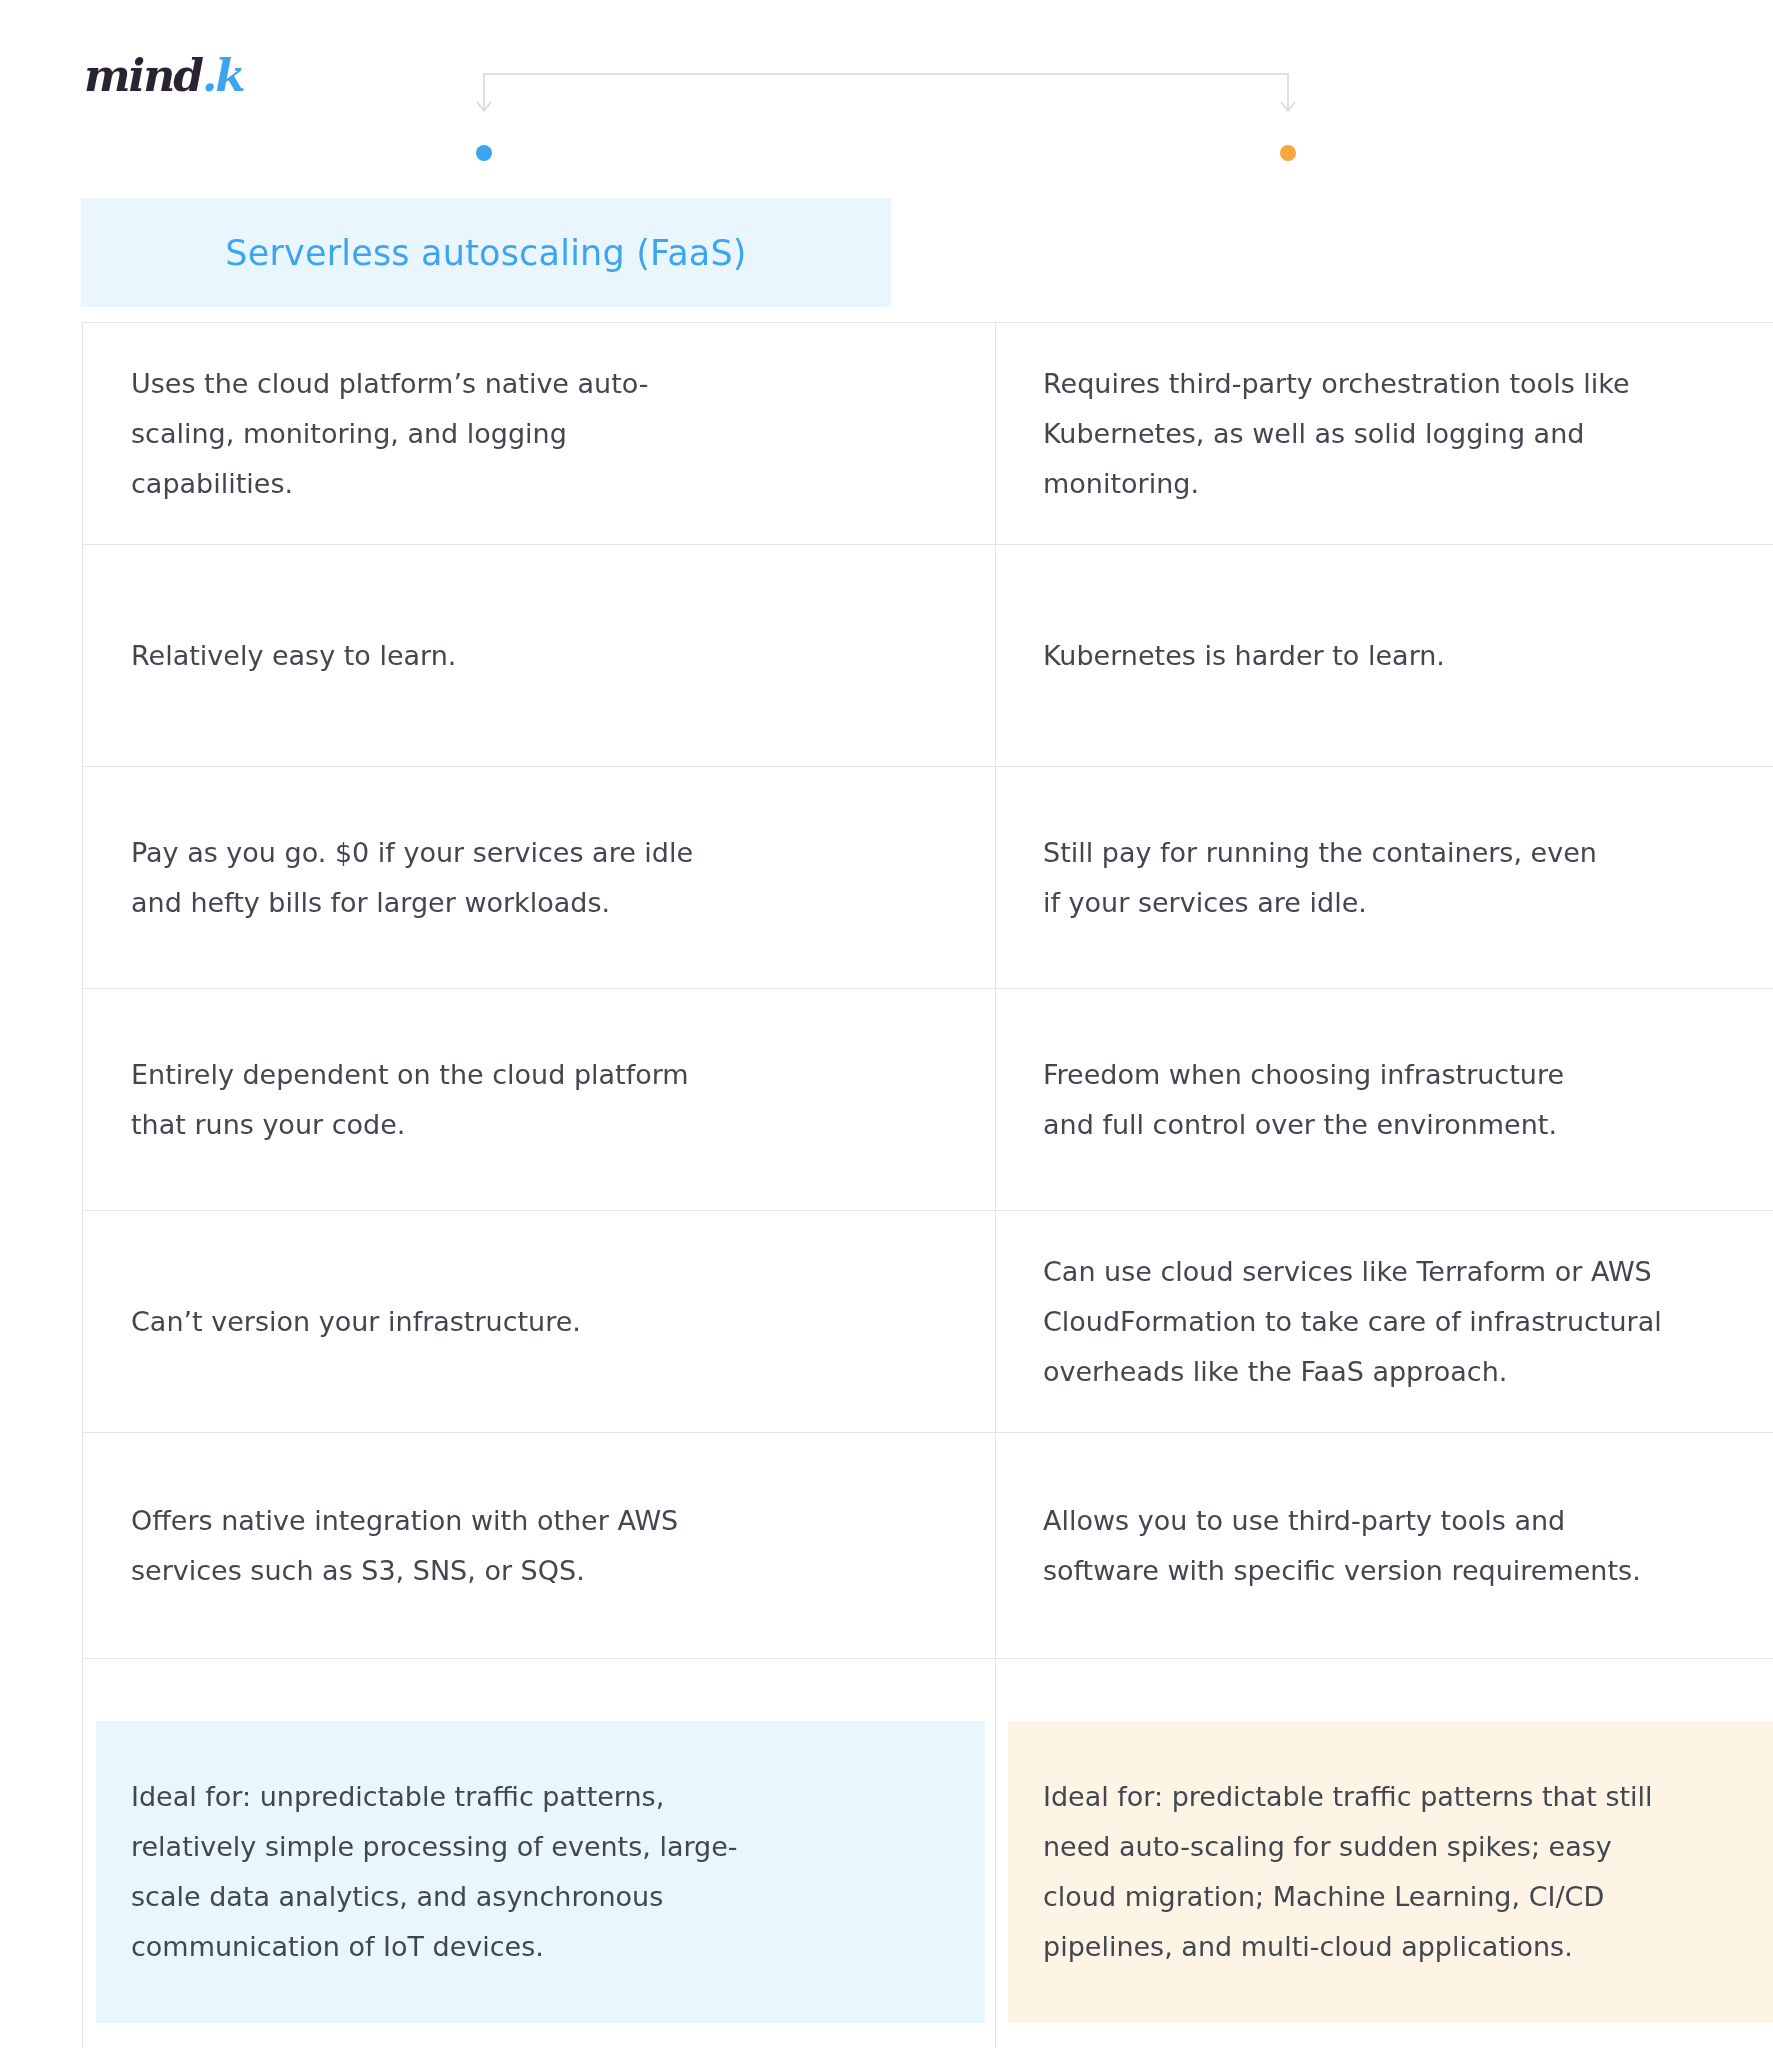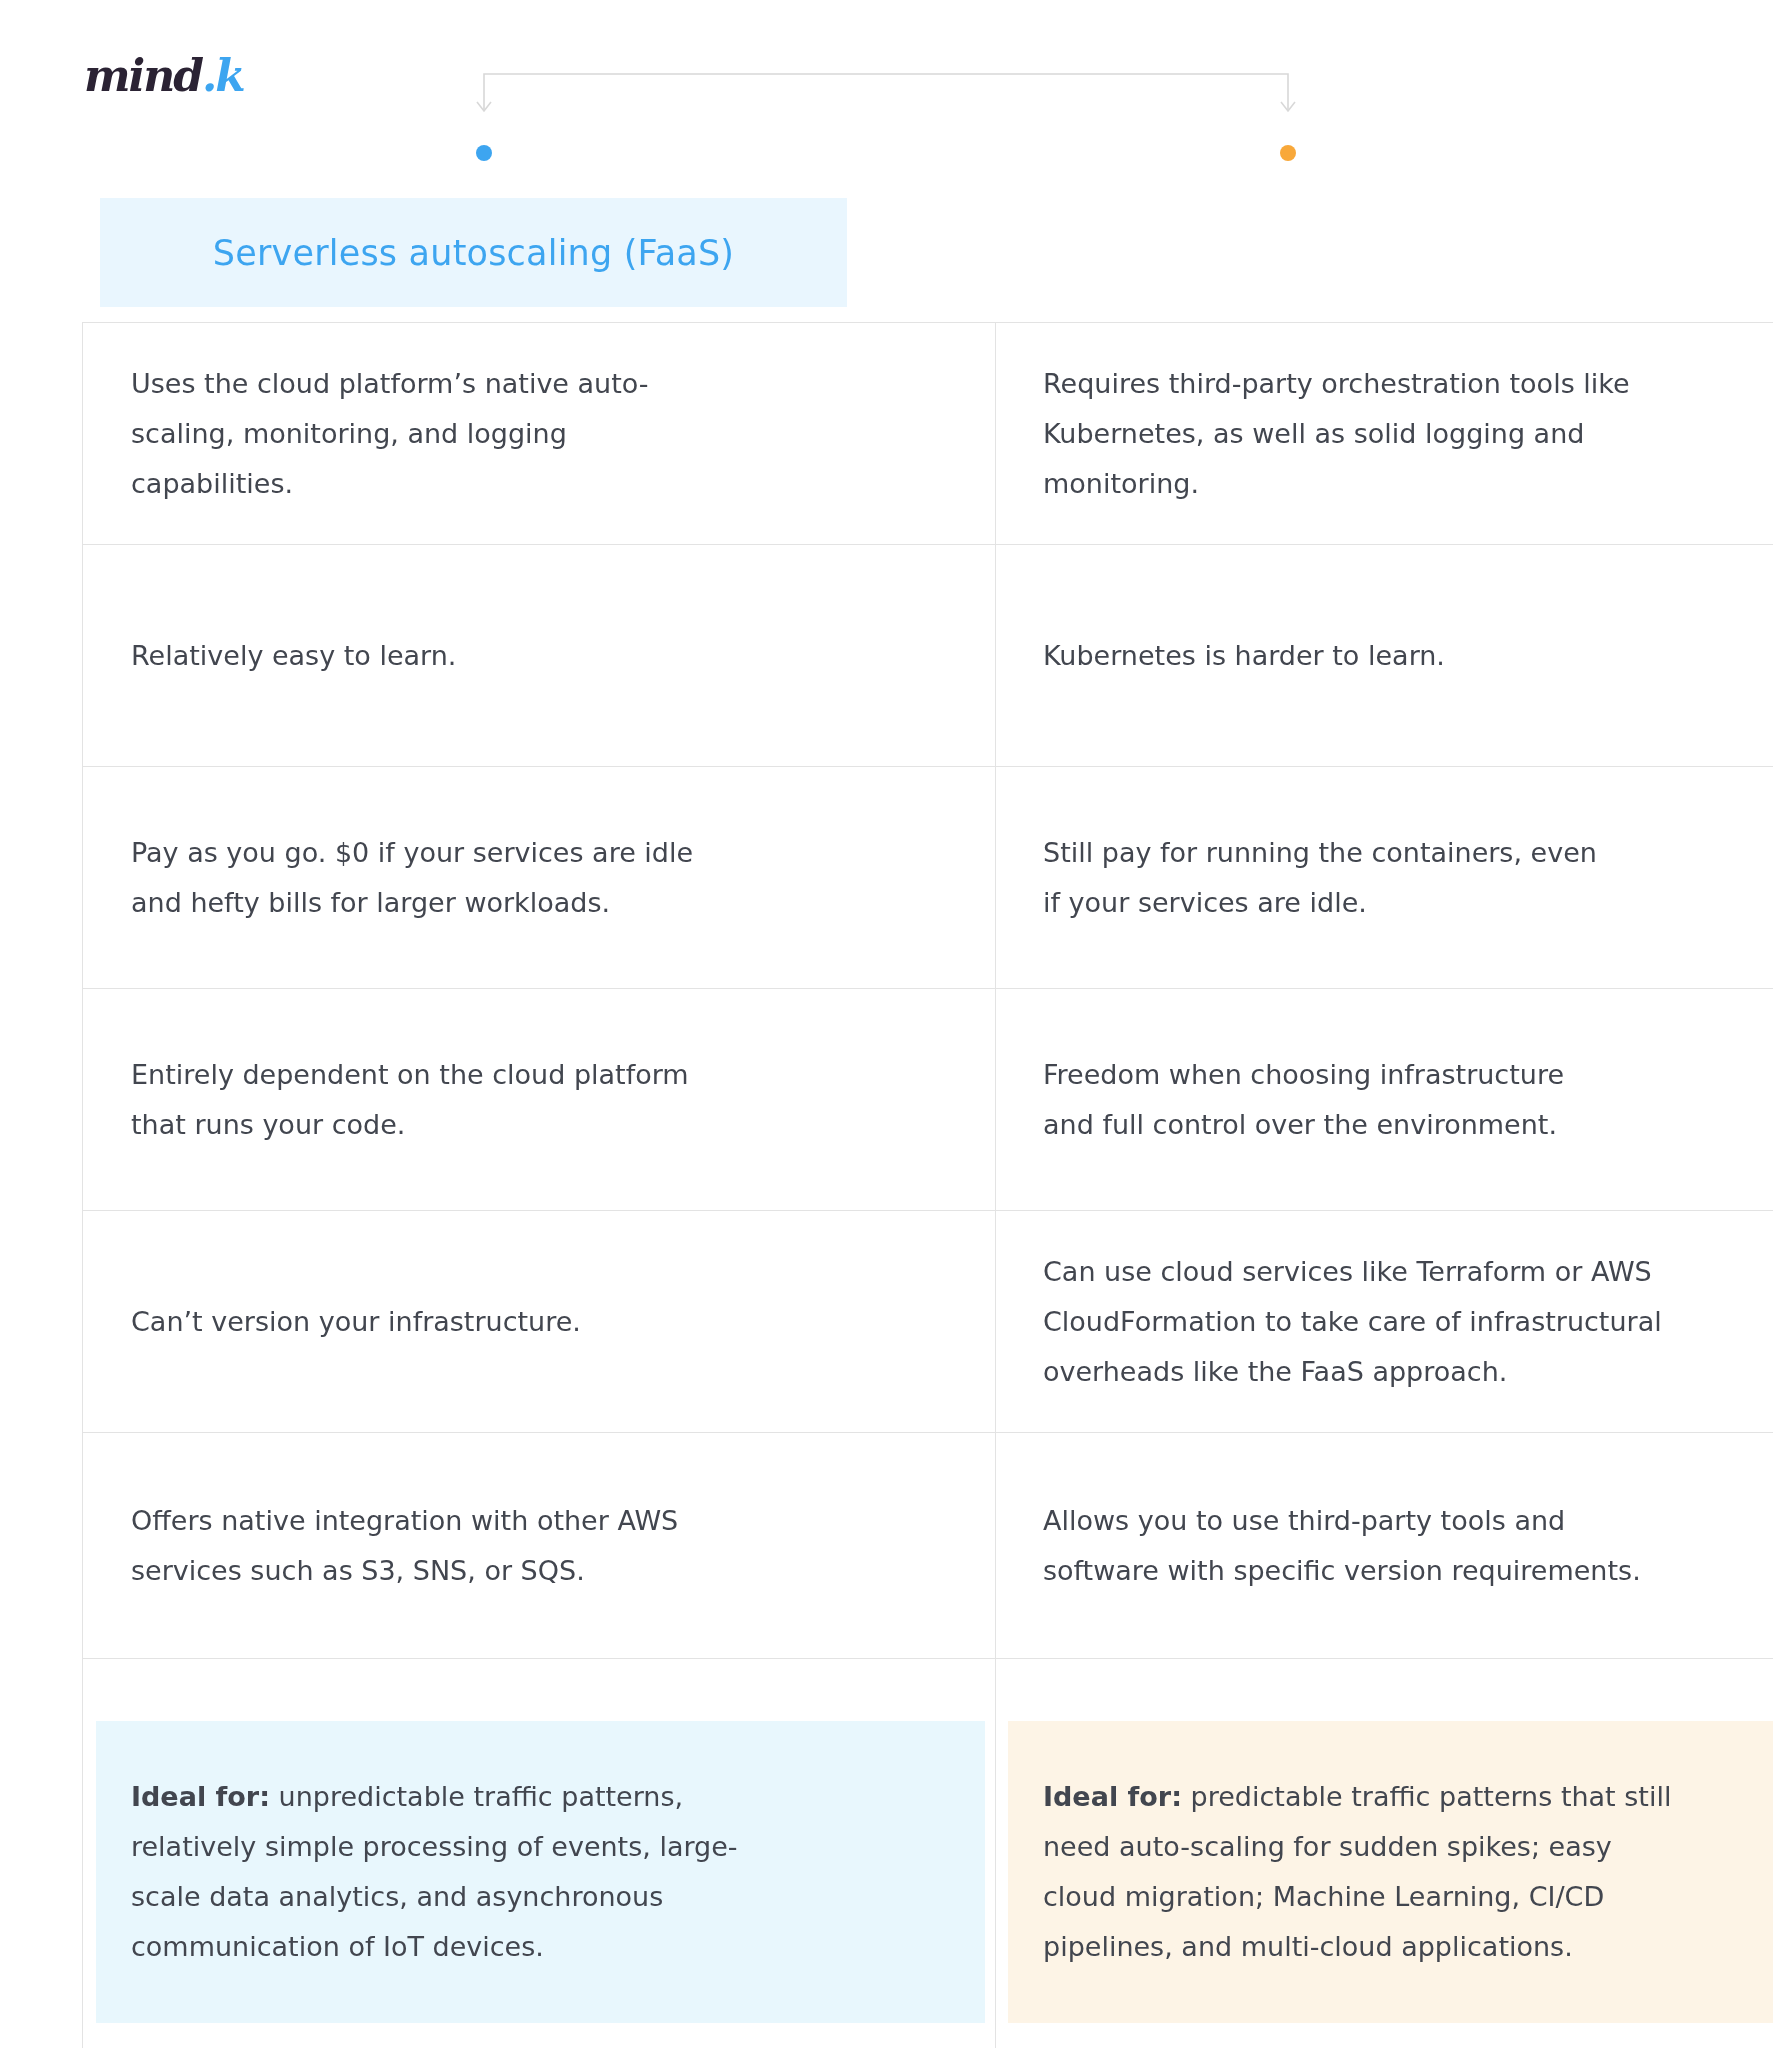--- a/index.html
+++ b/index.html
@@ -55,21 +55,21 @@
   .hdr {
     position: absolute;
     top: 198px;
     height: 109px;
     display: flex;
     align-items: center;
     justify-content: center;
     font-size: 35px;
     letter-spacing: 0.2px;
   }
-  .hdr-blue   { left: 100px;  width: 747px; background: var(--bg-blue, #E9F6FE);   color: var(--accent-blue, #3DA5F0); }
+  .hdr-blue   { left: 81px;  width: 810px; background: var(--bg-blue, #E9F6FE);   color: var(--accent-blue, #3DA5F0); }
   .hdr-orange { left: 898px; width: 779px; background: var(--bg-orange, #FDF4E8); color: var(--accent-orange, #F8A83A); }
 
   
   table.cmp {
     position: absolute;
     left: 82px;
     top: 322px;
     width: 1608px;
     border-collapse: collapse;
     table-layout: fixed;
@@ -97,21 +97,21 @@
     padding: 0 30px 0 35px;
   }
   .ideal-box.tint-blue   { margin: 12px 10px 12px 13px; background: var(--tint-blue, #E8F7FD); }
   .ideal-box.tint-orange { margin: 12px 13px 12px 12px; background: var(--tint-orange, #FDF4E6); }
   .ideal-text {
     margin: 0;
     font-size: 27px;
     line-height: 50px;
     white-space: pre-line;
   }
-  .ideal-label { font-weight: bold; }
+  .ideal-label { font-weight: normal; }
 </style>
 </head>
 <body>
 
 <div class="page">
 
   <div class="logo">
     <span class="logo-word">mind</span><span class="logo-accent">.k</span>
   </div>
 

